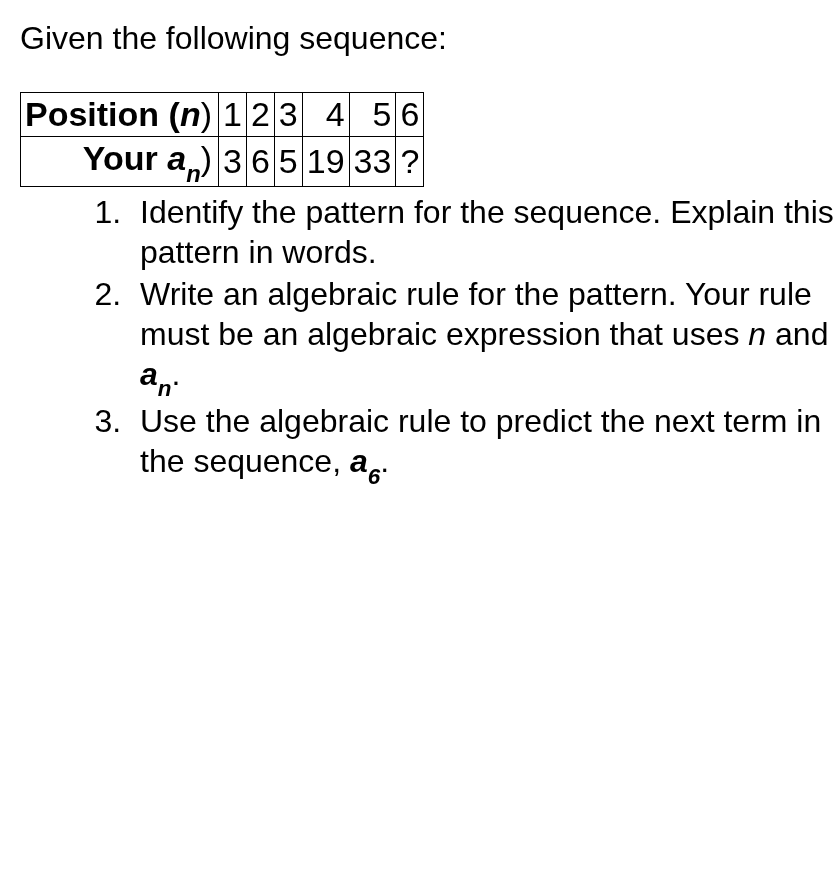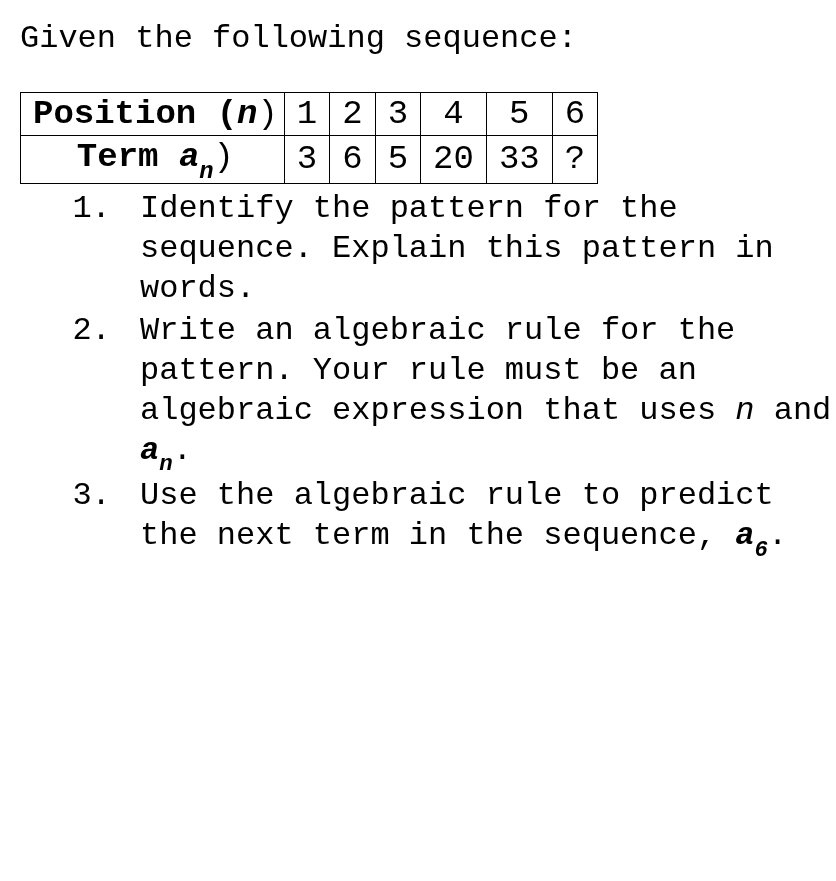--- a/index.html
+++ b/index.html
@@ -1,19 +1,18 @@
 <!DOCTYPE html>
 <html><head>
   <meta charset="utf-8">
   <style>
     * {
       margin: 0;
       padding: 0;
       box-sizing: border-box;
-      font-family: Liberation Mono, monospace;
     }
     body {
       font-family: Arial, Helvetica, sans-serif;
       background: #fff;
       color: #000;
       width: 836px;
       height: 881px;
       padding: 20px 0 20px 20px;
       overflow: hidden;
     }
@@ -21,23 +20,23 @@
       font-size: 32px;
       margin-bottom: 35px;
     }
     table {
       border-collapse: collapse;
       margin-bottom: 5px;
     }
     td {
       border: 1px solid #000;
       font-size: 34px;
-      padding: 2px 12px;
+      padding: 2px 4px;
       vertical-align: middle;
-      text-align: center;
+      text-align: right;
     }
     td.header-cell {
       font-weight: bold;
       white-space: nowrap;
       padding-right: 6px;
     }
     .italic-n {
       font-style: italic;
       font-weight: bold;
     }
@@ -91,26 +90,26 @@
     </td>
     <td>1</td>
     <td>2</td>
     <td>3</td>
     <td>4</td>
     <td>5</td>
     <td>6</td>
   </tr>
   <tr>
     <td class="header-cell">
-      <span>Term </span><span class="math-an">a</span><span class="sub-n">n</span><span class="close-paren">)</span>
+      <span>Your </span><span class="math-an">a</span><span class="sub-n">n</span><span class="close-paren">)</span>
     </td>
     <td>3</td>
     <td>6</td>
     <td>5</td>
-    <td>20</td>
+    <td>19</td>
     <td>33</td>
     <td>?</td>
   </tr>
 </tbody>
   </table>
 
 <ol>
   <li>
     <span>Identify the pattern for the sequence. Explain this pattern in words.</span>
   </li>

